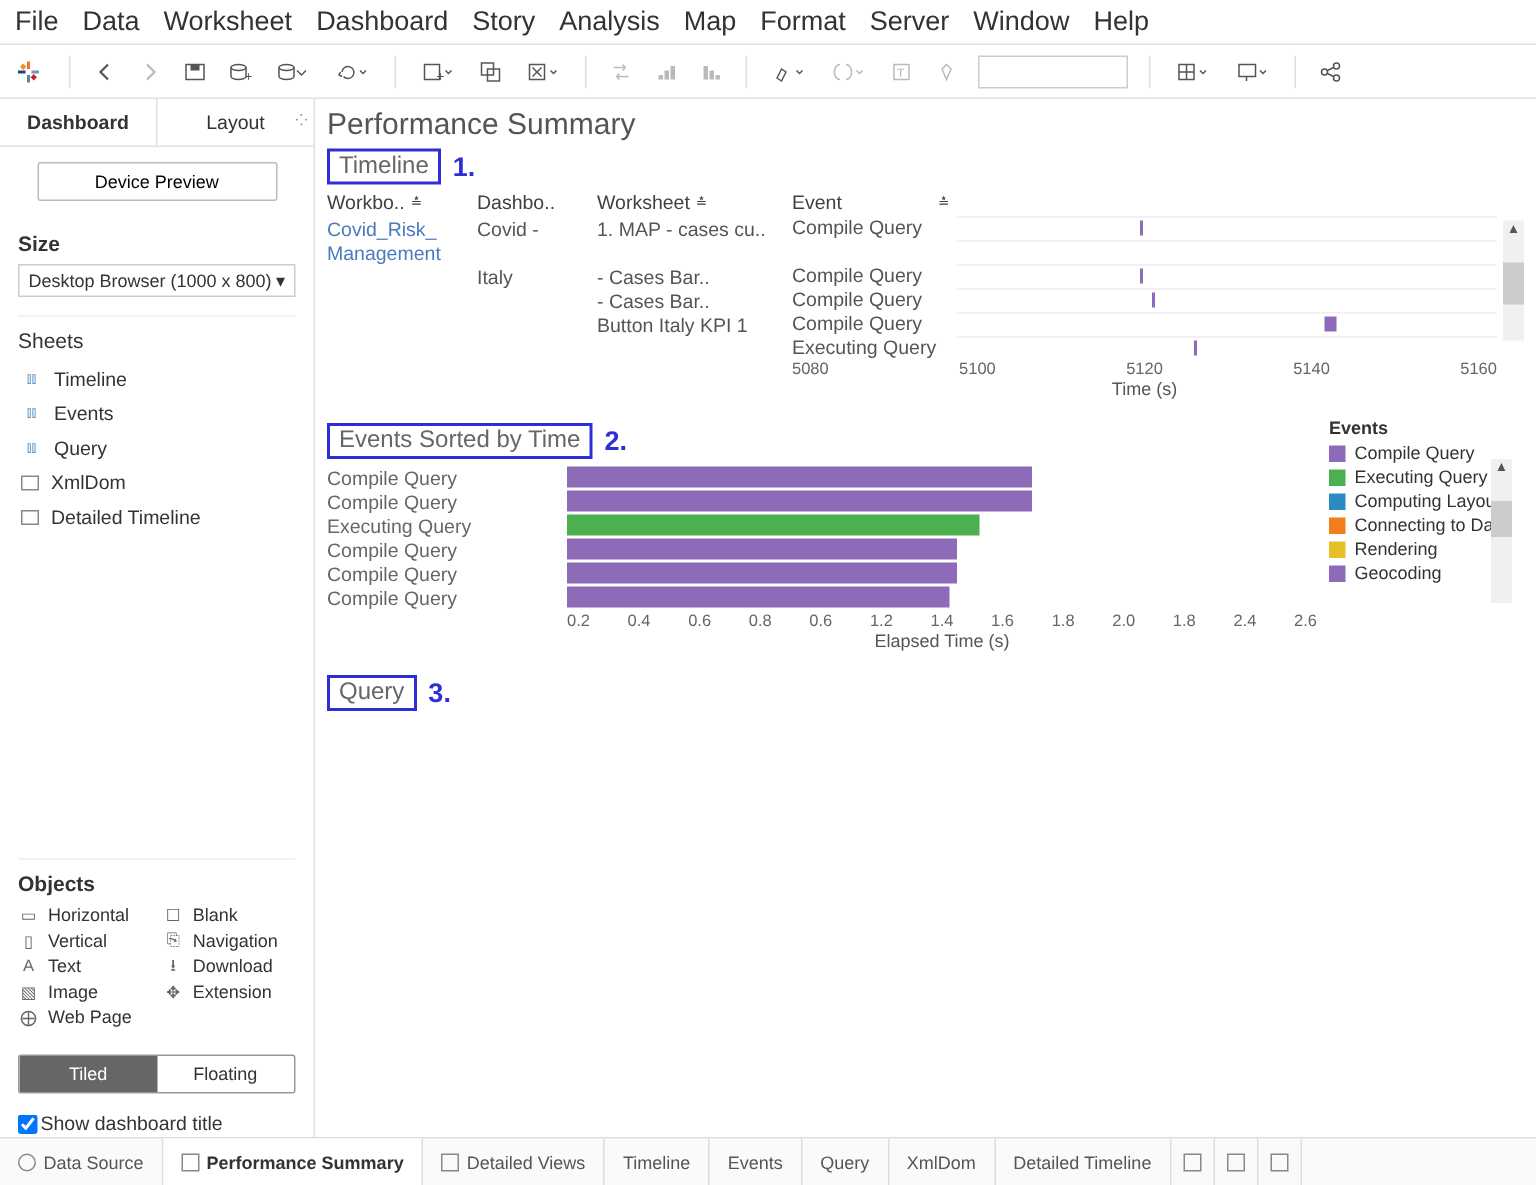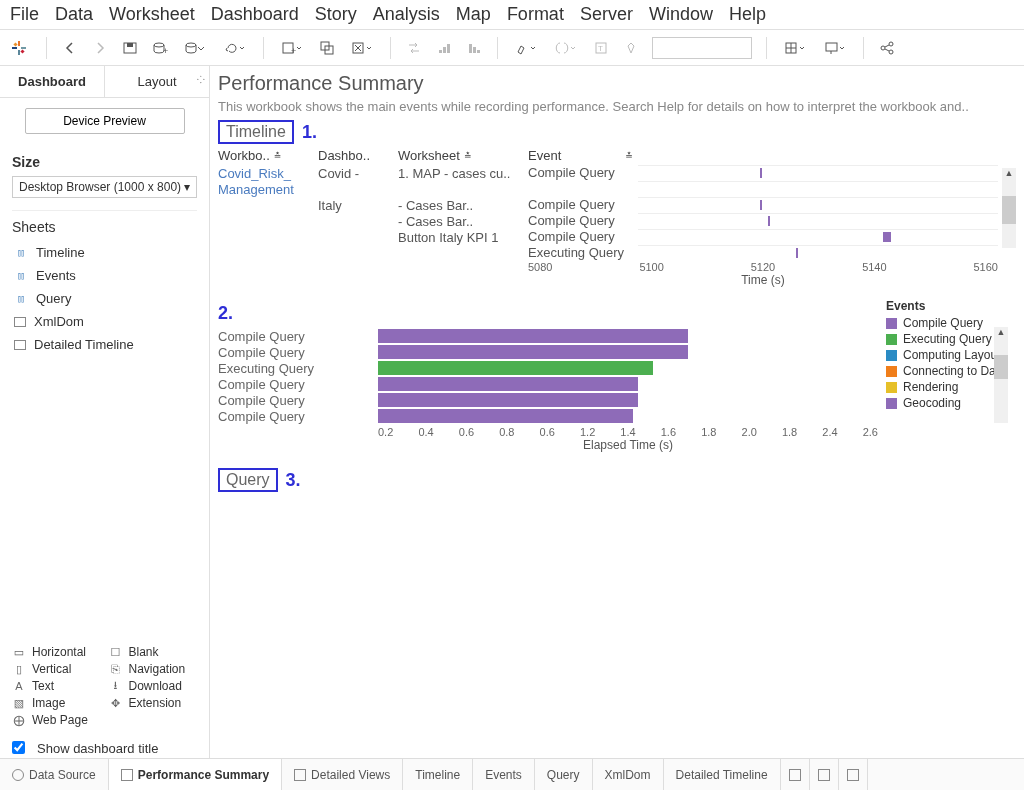--- a/index.html
+++ b/index.html
@@ -193,22 +193,22 @@
     font-size: 12px;
     cursor: pointer;
   }
   .tf-btn.active {
     background: #666;
     color: #fff;
   }
 
   .show-title {
     display: flex;
-    align-items: flex-start;
-    gap: 12px;
+    align-items: flex-end;
+    gap: 2px;
     padding: 4px 12px 10px;
     font-size: 13px;
   }
   .show-title input { cursor: pointer; }
 
   
   .content {
     flex: 1;
     padding: 6px 8px 0 8px;
     overflow: hidden;
@@ -666,20 +666,21 @@
           <span class="icn box"></span>
           <span>XmlDom</span>
         </div>
       <div class="sheet-item">
           <span class="icn box"></span>
           <span>Detailed Timeline</span>
         </div>
     </div>
     <div style="flex:1"></div>
     <div class="lp-objects">
+      <div class="lp-objects-title">Objects</div>
       <div class="objects-grid">
         <div class="obj-item">
             <span class="oi">▭</span>
             <span>Horizontal</span>
           </div>
         <div class="obj-item">
             <span class="oi">☐</span>
             <span>Blank</span>
           </div>
         <div class="obj-item">
@@ -705,29 +706,32 @@
         <div class="obj-item">
             <span class="oi">✥</span>
             <span>Extension</span>
           </div>
         <div class="obj-item">
             <span class="oi">⨁</span>
             <span>Web Page</span>
           </div>
       </div>
     </div>
+    <div class="tiled-floating">
+      <div class="tf-btn active">Tiled</div>
+      <div class="tf-btn">Floating</div>
+    </div>
     <label class="show-title">
       <input type="checkbox" checked="" style="">
       <span>Show dashboard title</span>
     </label>
   </div>
 
   <div class="content">
     <div class="page-title">Performance Summary</div>
-    <div class="page-desc">This workbook shows the main events while recording performance. Search Help for details on how to interpret the workbook and..</div>
 
     <div class="section-header">
       <span class="boxed">Timeline</span>
       <span class="num">1.</span>
     </div>
     <div class="timeline-area">
       <div class="tl-headers">
         <div>
             <span>Workbo..</span>
             <span style="font-size:9px">≛</span>
@@ -820,20 +824,21 @@
       <div class="tl-axis-label">Time (s)</div>
       <div class="scrollbar-v">
         <div class="arrow">▲</div>
           <div class="sthumb"></div>
       </div>
     </div>
 
     <div style="display:flex;gap:4px;margin-top:12px;position:relative">
       <div style="flex:1">
         <div class="section-header">
+          <span class="boxed">Events Sorted by Time</span>
           <span class="num">2.</span>
         </div>
         <div class="events-bars" id="ev-bars">
             <div class="ev-row">
               <div class="lbl">Compile Query</div>
               <div class="bar-wrap">
                 <div class="bar purple" style="width:62%"></div>
               </div>
             </div>
             <div class="ev-row">

